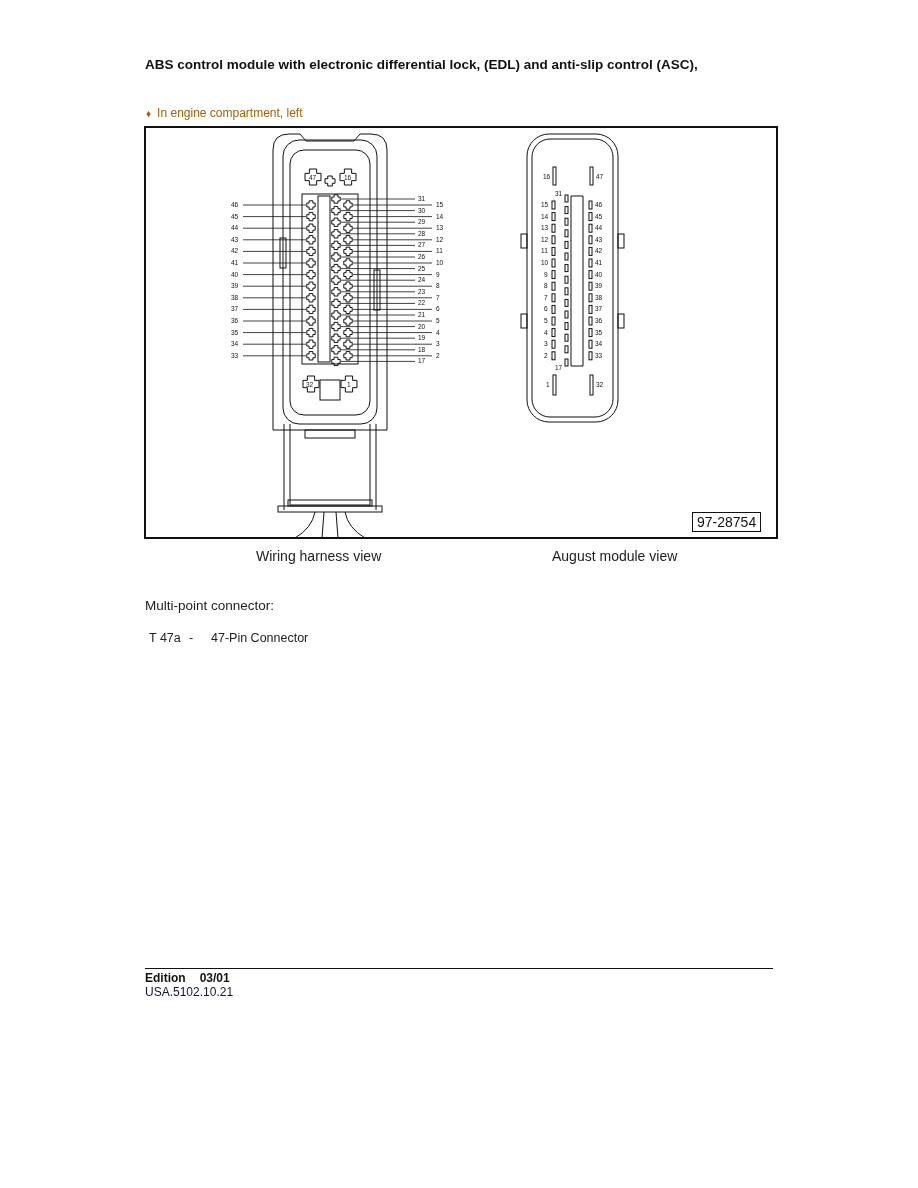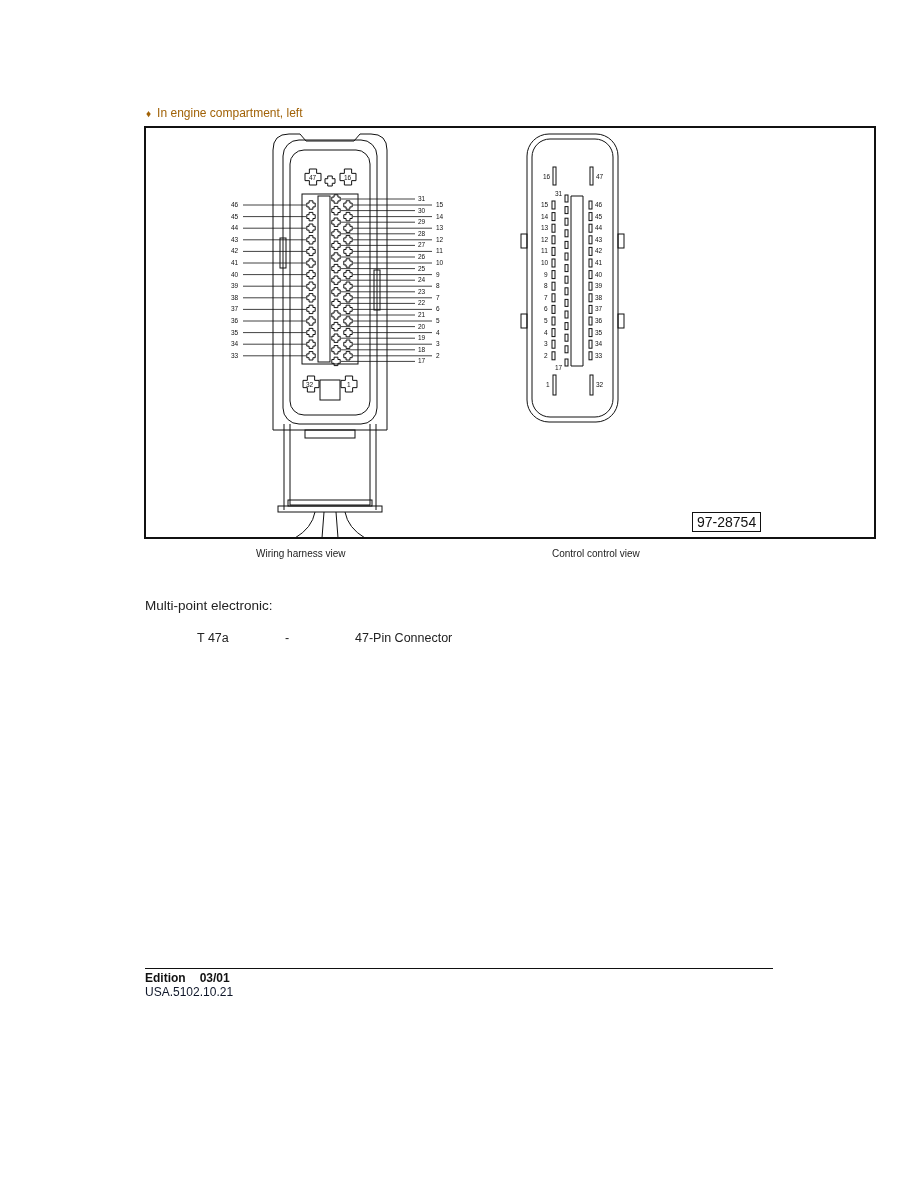--- a/index.html
+++ b/index.html
@@ -1,40 +1,41 @@
 <!DOCTYPE html>
 <html><head>
 <meta charset="utf-8">
 <style>
   html, body { margin:0; padding:0; background:#ffffff; }
   body { width:918px; height:1188px; position:relative; font-family:"Liberation Sans", sans-serif; color:#111; overflow:hidden; }
   .title { position:absolute; left:145px; top:54px; width:640px; font-weight:bold; font-size:13.5px; line-height:21px; color:#111; }
   .bullet { position:absolute; left:146px; top:106px; font-size:12px; color:#a16207; }
   .bullet .dia { display:inline-block; margin-right:6px; font-size:10px; }
-  .figure { position:absolute; left:144px; top:126px; width:732px; height:413px; border:2px solid #111; box-sizing:border-box; background:#fff; }
+  .figure { position:absolute; left:144px; top:126px; width:634px; height:413px; border:2px solid #111; box-sizing:border-box; background:#fff; }
   .figure svg { position:absolute; left:0; top:0; }
   .figref { position:absolute; left:546px; top:384px; border:1.5px solid #111; padding:1px 4px; font-size:14px; line-height:16px; background:#fff; }
-  .cap { position:absolute; top:548px; font-size:10px; color:#222; }
+  .cap { position:absolute; top:548px; font-size:14px; color:#222; }
   .cap-left { left:256px; }
   .cap-right { left:552px; }
   .mpc { position:absolute; left:145px; top:598px; font-size:13.5px; color:#222; }
   .conn { position:absolute; left:149px; top:631px; font-size:12.5px; color:#222; }
-  .conn span { display:inline-block;margin-left:48px; }
+  .conn span { display:inline-block; }
   .conn .c1 { width:40px; }
   .conn .c2 { width:22px; }
   .footer-rule { position:absolute; left:145px; top:968px; width:628px; height:0; border-top:1.5px solid #111; }
   .footer1 { position:absolute; left:145px; top:971px; font-size:12px; font-weight:bold; }
   .footer1 .ed-val { margin-left:14px; }
   .footer2 { position:absolute; left:145px; top:985px; font-size:12px; color:#0f172a; }
   svg text { font-family:"Liberation Sans", sans-serif; font-size:6.5px; fill:#111; }
 </style>
 </head>
 <body>
 
 <div class="title">
+  <div>ABS control module with electronic differential lock, (EDL) and anti-slip control (ASC),</div>
 </div>
 
 <div class="bullet">
   <span class="dia">♦</span><span>In engine compartment, left</span>
 </div>
 
 <div class="figure">
   <svg id="fig" width="630" height="409" viewBox="0 0 630 409">
       <path d="M127 302 L127 22 Q127 6 143 6 L154 6 L160 13 L208 13 L214 6 L225 6 Q241 6 241 22 L241 302 Z" stroke="#111" stroke-width="1" fill="none"></path>
       <rect x="137" y="12" width="94" height="284" rx="16" stroke="#111" stroke-width="1" fill="none"></rect>
@@ -274,23 +275,23 @@
       <text x="398" y="229.79999999999995">2</text>
       <rect x="419" y="217.79999999999995" width="3" height="7" stroke="#111" stroke-width="1" fill="none"></rect>
       <rect x="443" y="223.79999999999995" width="3" height="8" stroke="#111" stroke-width="1" fill="none"></rect>
       <text x="449" y="229.79999999999995">33</text>
       <rect x="419" y="231" width="3" height="7" stroke="#111" stroke-width="1" fill="none"></rect>
     </svg>
   <div class="figref">97-28754</div>
 </div>
 
 <div class="cap cap-left">Wiring harness view</div>
-<div class="cap cap-right">Control control view</div>
-
-<div class="mpc">Multi-point electronic:</div>
+<div class="cap cap-right">August module view</div>
+
+<div class="mpc">Multi-point connector:</div>
 <div class="conn">
   <span class="c1">T 47a</span><span class="c2">-</span><span>47-Pin Connector</span>
 </div>
 
 <div class="footer-rule"></div>
 <div class="footer1">
   <span>Edition</span><span class="ed-val">03/01</span>
 </div>
 <div class="footer2">USA.5102.10.21</div>
 

